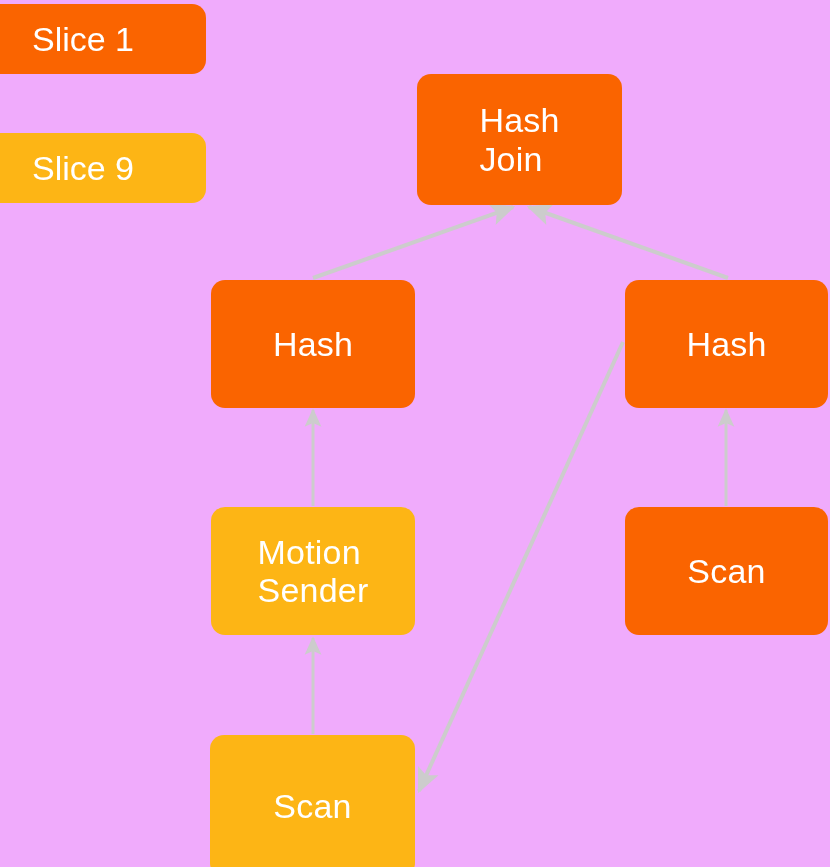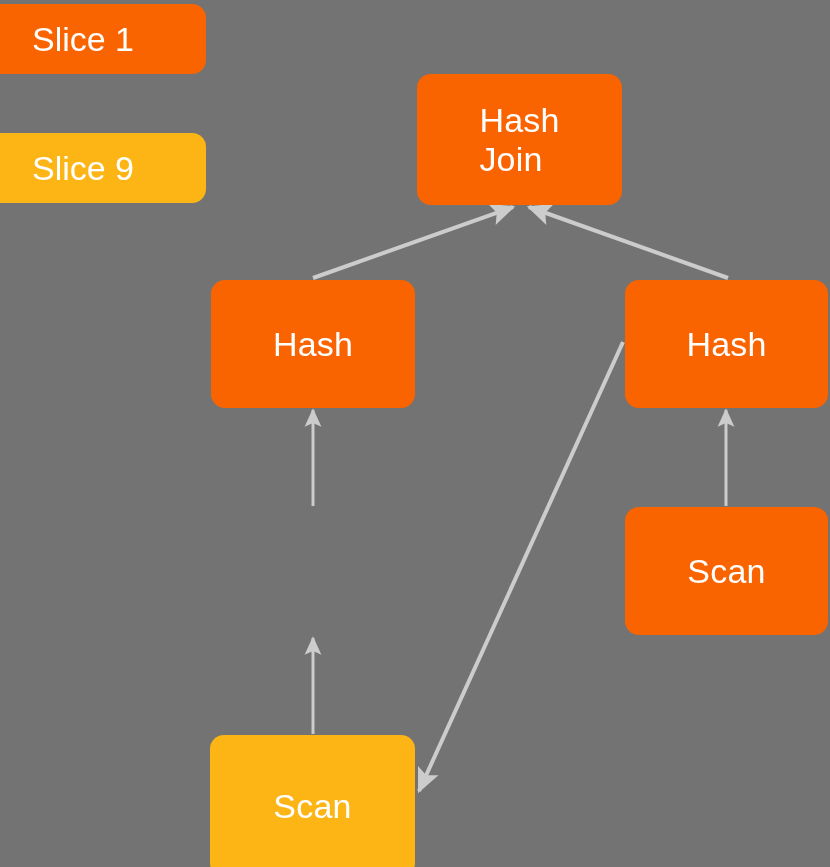--- a/index.html
+++ b/index.html
@@ -50,21 +50,21 @@
     top: 0;
     width: 830px;
     height: 867px;
     z-index: 2;
     pointer-events: none;
   }
 </style>
 </head>
 <body>
 
-<div id="canvas" style="width: 830px; height: 867px; background: #737373;">
+<div id="canvas" style="width: 830px; height: 867px; background: #f0abfc;">
 
   <svg id="edges" viewBox="0 0 830 867" width="830" height="867">
     <defs>
       <marker id="arrowhead" markerWidth="7" markerHeight="7" refX="5.6" refY="3" orient="auto" markerUnits="strokeWidth">
         <path d="M0,0.2 L6.2,3 L0,5.8 L1.3,3 Z" fill="#CCCCCC"></path>
       </marker>
     </defs>
     <g id="edge-group">
         <line x1="313" y1="278" x2="513" y2="207" stroke="#CCCCCC" stroke-width="4" marker-end="url(#arrowhead)"></line>
         <line x1="728" y1="278" x2="529" y2="207" stroke="#CCCCCC" stroke-width="4" marker-end="url(#arrowhead)"></line>
@@ -85,20 +85,24 @@
   <div class="node" style="left: 417px; top: 74px; width: 205px; height: 131px; background: rgb(250, 100, 0);">
     <span class="label">Hash
 Join</span>
   </div>
   <div class="node" style="left: 211px; top: 280px; width: 204px; height: 128px; background: rgb(250, 100, 0);">
     <span class="label">Hash</span>
   </div>
   <div class="node" style="left: 625px; top: 280px; width: 203px; height: 128px; background: rgb(250, 100, 0);">
     <span class="label">Hash</span>
   </div>
+  <div class="node" style="left: 211px; top: 507px; width: 204px; height: 128px; background: rgb(253, 181, 21);">
+    <span class="label">Motion
+Sender</span>
+  </div>
   <div class="node" style="left: 625px; top: 507px; width: 203px; height: 128px; background: rgb(250, 100, 0);">
     <span class="label">Scan</span>
   </div>
   <div class="node" style="left: 210px; top: 735px; width: 205px; height: 142px; background: rgb(253, 181, 21);">
     <span class="label">Scan</span>
   </div>
 
 </div>
 
 </body></html>

